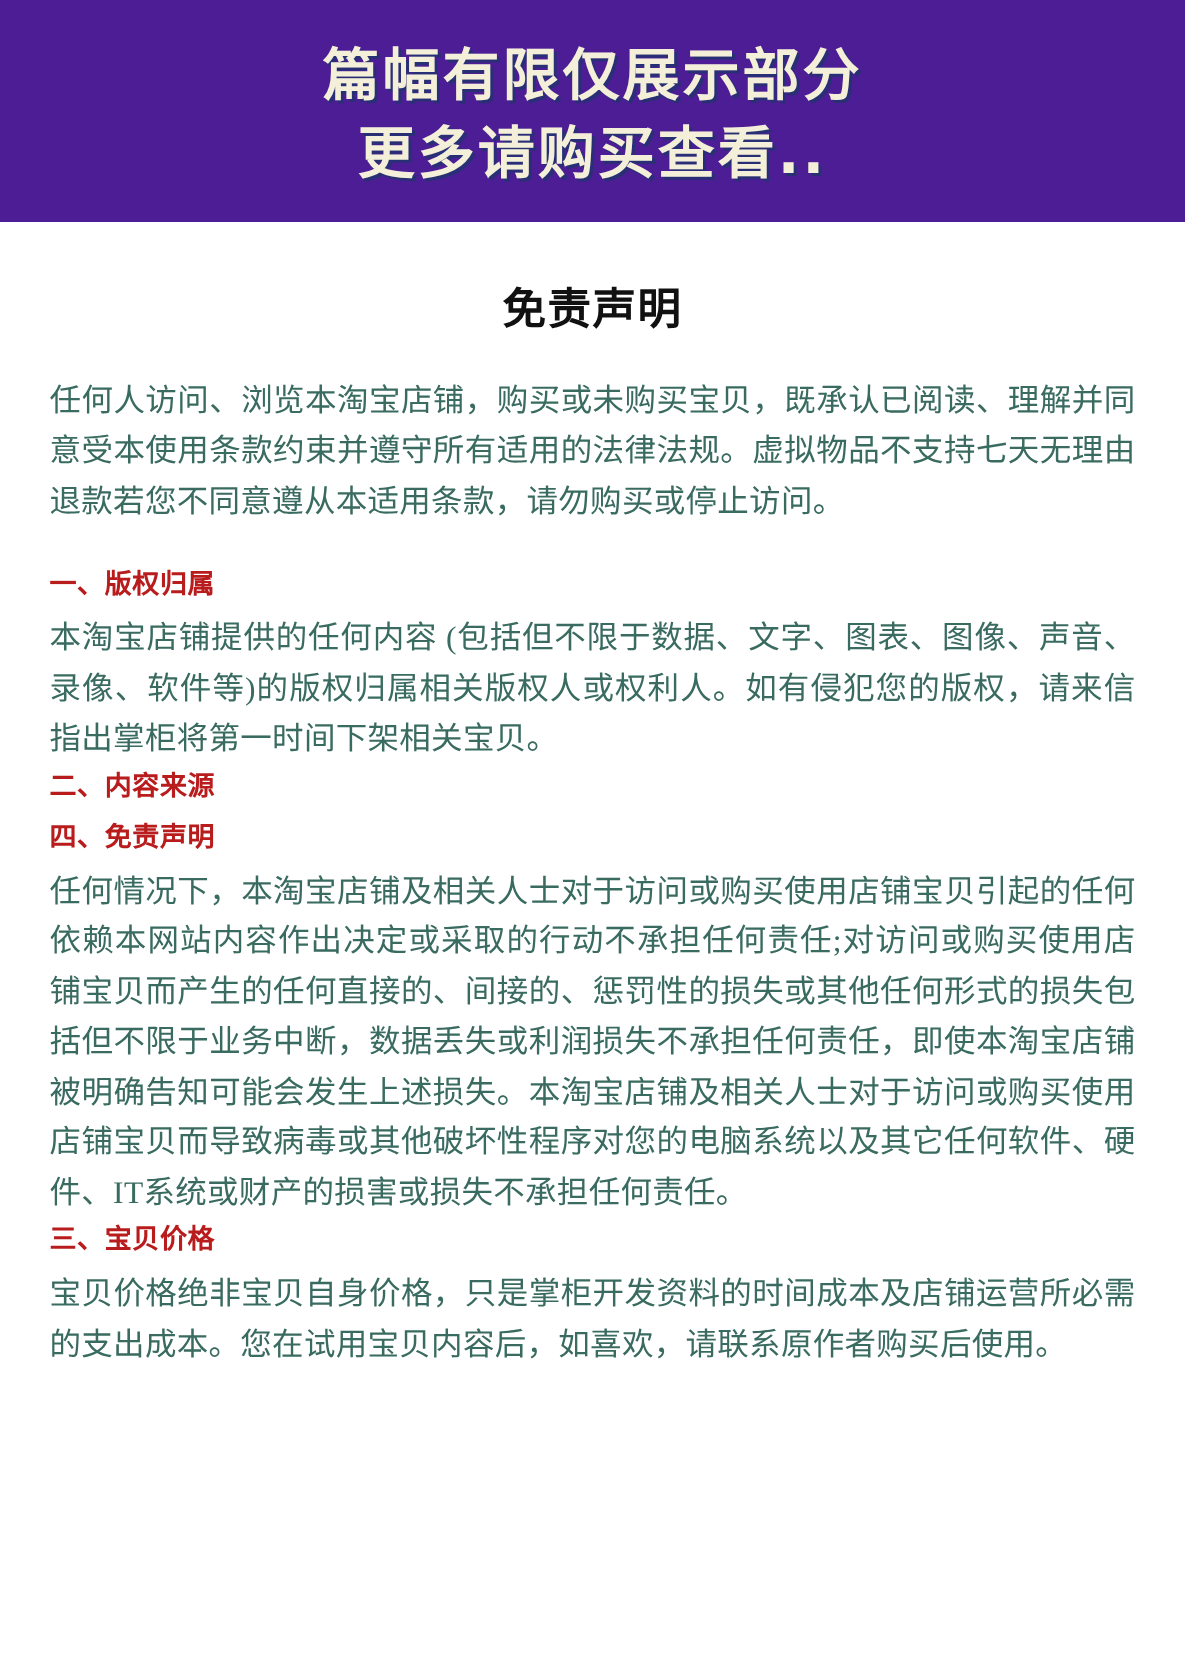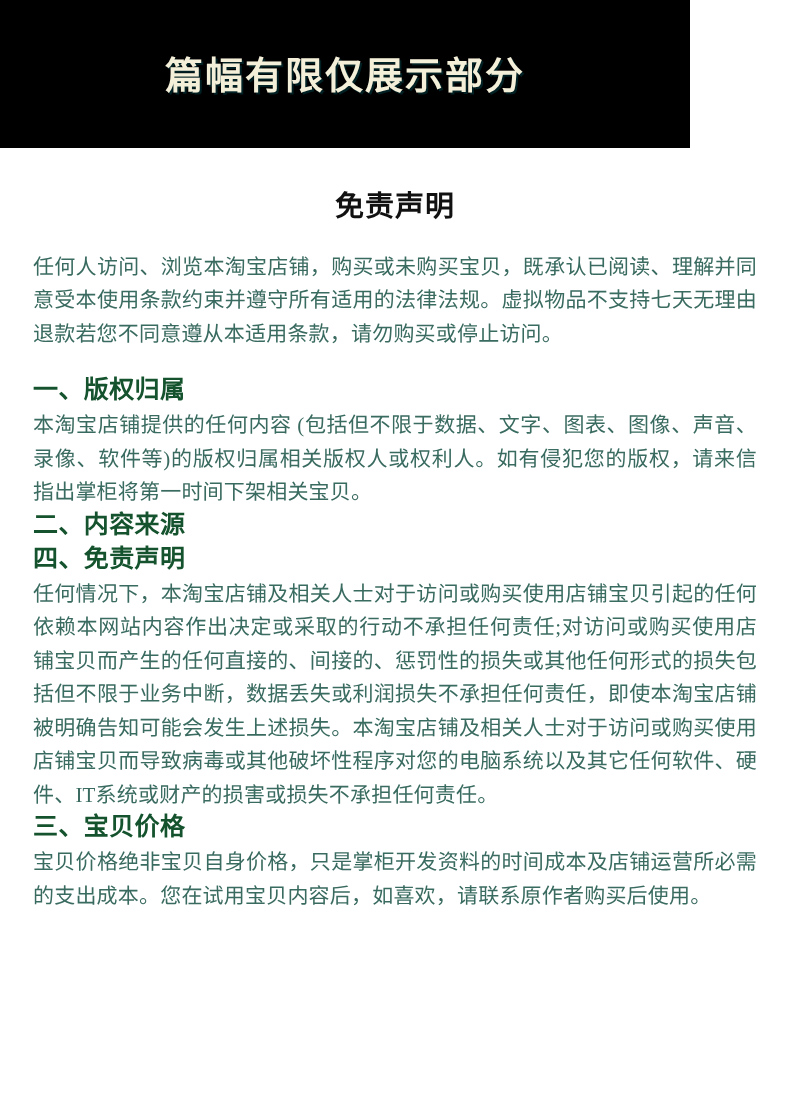--- a/index.html
+++ b/index.html
@@ -11,23 +11,23 @@
     width: 790px;
     height: 1119px;
     background: #ffffff;
     font-family: "DejaVu Sans", "Liberation Sans", sans-serif;
     overflow: hidden;
     position: relative;
   }
 
   
   .promo-banner {
-    width: 690px;
+    width: 790px;
     height: 148px;
-    background: #000000;
+    background: #4c1d95;
     box-sizing: border-box;
     display: flex;
     flex-direction: column;
     align-items: center;
     justify-content: center;
     padding-top: 6px;
   }
   .promo-line {
     color: #f4efd8;
     font-size: 38px;
@@ -63,22 +63,22 @@
     margin: 27px 0 16px 0;
     text-align: justify;
     text-justify: inter-ideograph;
     letter-spacing: 0.2px;
   }
 
   .section {
   }
 
   .section-heading {
-    color: #14532d;
-    font-size: 25px;
+    color: #b91c1c;
+    font-size: 18px;
     font-weight: bold;
     line-height: 30px;
     margin: 0 0 4px 0;
     letter-spacing: 0.4px;
   }
 
   .section-body {
     color: #3a6b60;
     font-size: 21px;
     line-height: 33.5px;
@@ -90,20 +90,21 @@
   }
 
   
   .section.first { margin-top: 24px; }
 </style>
 </head>
 <body>
 
 <div class="promo-banner">
   <div class="promo-line">篇幅有限仅展示部分</div>
+  <div class="promo-line">更多请购买查看..</div>
 </div>
 
 <div class="doc">
 
   <h1 class="doc-title">免责声明</h1>
 
   <p class="intro-para">任何人访问、浏览本淘宝店铺，购买或未购买宝贝，既承认已阅读、理解并同意受本使用条款约束并遵守所有适用的法律法规。虚拟物品不支持七天无理由退款若您不同意遵从本适用条款，请勿购买或停止访问。</p>
 
   <div class="section first">
     <div class="section-heading">一、版权归属</div>

